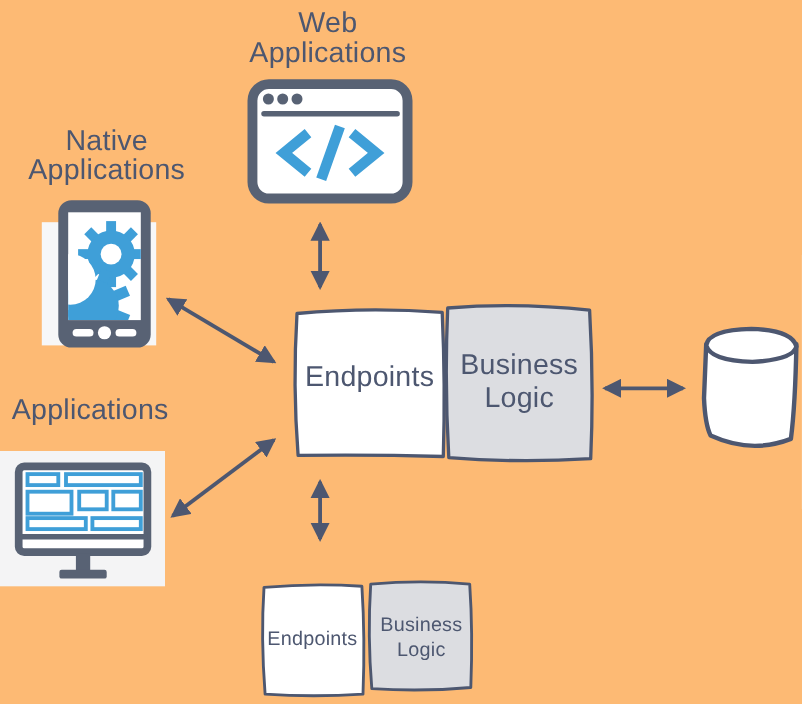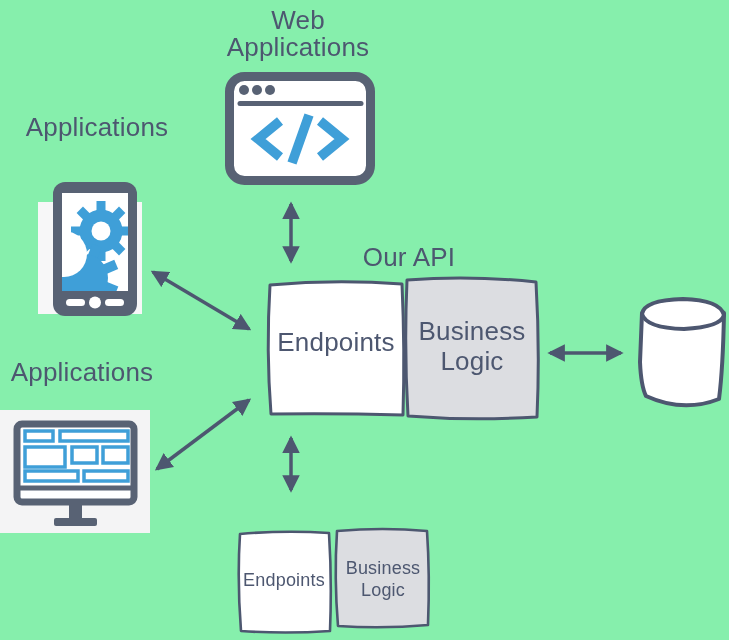--- a/index.html
+++ b/index.html
@@ -1,18 +1,18 @@
 <!DOCTYPE html>
 <html><head>
 <meta charset="utf-8">
 <style>
   html,body { margin:0; padding:0; background:#ffffff; }
   #stage {
     position:relative; width:729px; height:640px; overflow:hidden;
-    background:#86efac;
+    background:#fdba74;
     font-family:"Liberation Sans","DejaVu Sans",sans-serif;
   }
   #shapes { position:absolute; left:0; top:0; width:729px; height:640px; }
   .lbl {
     position:absolute; transform:translateX(-50%); text-align:center;
     color:#4d5770; font-size:26px; line-height:27px; font-weight:400;
     white-space:nowrap; letter-spacing:0.2px;
   }
   .lbl .ln { display:block; }
   .panel-text { color:#4d5770; }
@@ -132,28 +132,28 @@
       <rect x="54" y="518" width="43" height="8" rx="2" fill="#586274"></rect>
     </g>
   </svg>
 
   <div class="lbl" style="left:298px; top:7px;">
     <span class="ln">Web</span>
     <span class="ln">Applications</span>
   </div>
 
   <div class="lbl" style="left:97px; top:114px;">
+    <span class="ln">Native</span>
     <span class="ln">Applications</span>
   </div>
 
   <div class="lbl" style="left:82px; top:359px;">
     <span class="ln">Applications</span>
   </div>
 
-  <div class="lbl" style="left:409px; top:244px;">Our API</div>
 
   <div class="lbl panel-text" style="left:336px; top:329px;">Endpoints</div>
 
   <div class="lbl panel-text" style="left:472px; top:316px; line-height:30px;">
     <span class="ln">Business</span>
     <span class="ln">Logic</span>
   </div>
 
 
   <div class="lbl small panel-text" style="left:284px; top:569px;">Endpoints</div>

